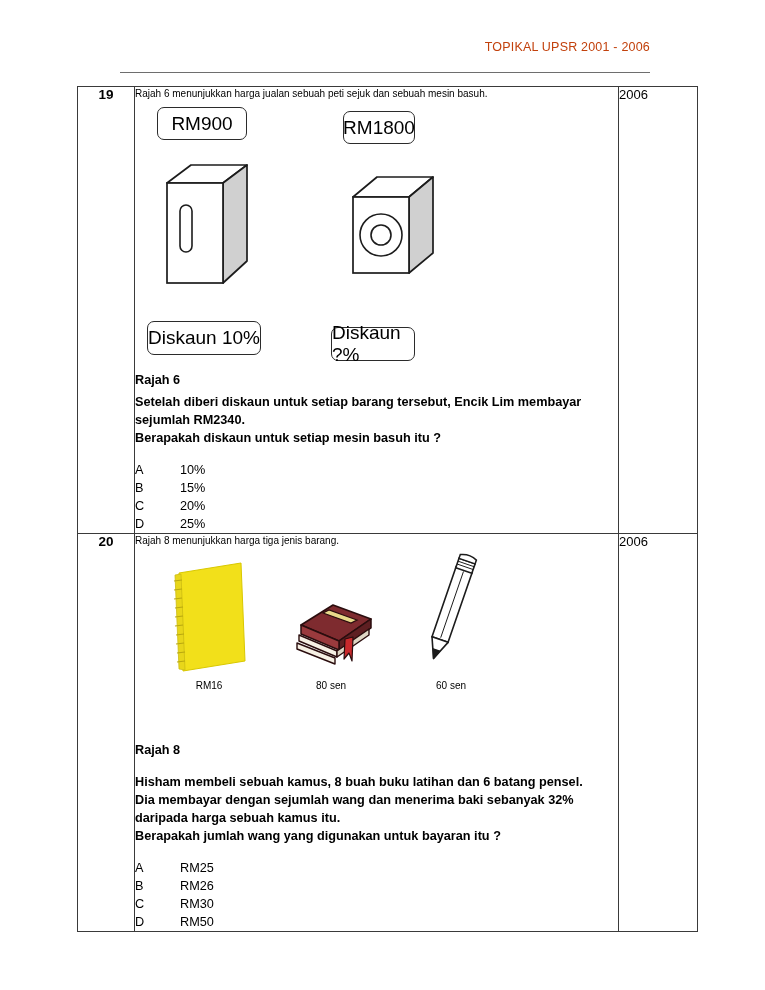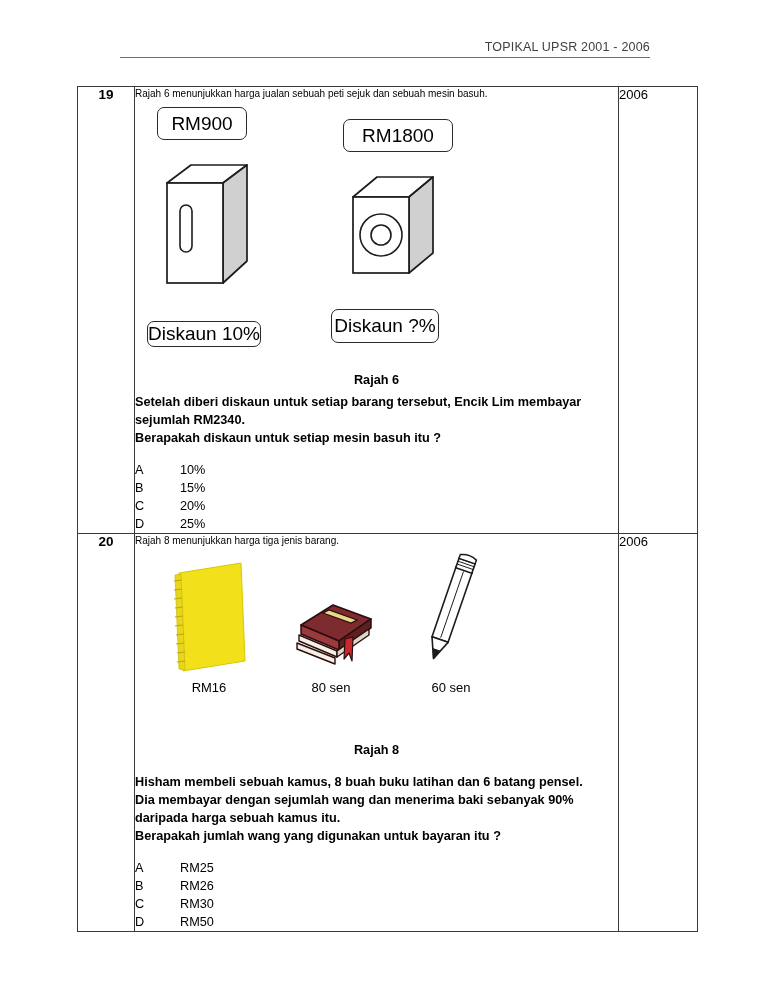--- a/index.html
+++ b/index.html
@@ -17,22 +17,22 @@
   }
 
   
   .page-header {
     position: absolute;
     left: 120px;
     top: 40px;
     width: 530px;
     text-align: right;
     font-size: 12.5px;
-    color: #404040;
-    padding-bottom: 3px;
+    color: #c2410c;
+    padding-bottom: 18px;
     border-bottom: 1.2px solid #6e6e6e;
     letter-spacing: 0.2px;
   }
 
   
   .qtable {
     position: absolute;
     left: 77px;
     top: 86px;
     width: 620px;
@@ -64,21 +64,21 @@
     position: relative;
   }
 
   
   .stem {
     font-size: 10px;
     line-height: 1.42;
     max-width: 448px;
   }
   .caption {
-    text-align: center;
+    text-align: left;
     font-weight: bold;
     font-size: 12.7px;
     margin: 4px 0 6px 0;
   }
   .para {
     font-size: 12.7px;
     line-height: 1.42;
     max-width: 452px;
     font-weight: bold;
   }
@@ -103,42 +103,42 @@
     border: 1.3px solid #2b2b2b;
     border-radius: 7px;
     background: #fff;
     font-size: 19px;
     display: flex;
     align-items: center;
     justify-content: center;
     box-sizing: border-box;
   }
   .pb-fridge  { left: 22px;  top: 0px;   width: 90px; height: 33px; }
-  .pb-washer  { left: 208px; top: 12px;   width: 110px; height: 33px; }
-  .db-fridge  { left: 12px;  top: 214px; width: 114px; height: 26px; }
-  .db-washer  { left: 196px; top: 202px; width: 108px; height: 34px; }
+  .pb-washer  { left: 208px; top: 4px;   width: 72px; height: 33px; }
+  .db-fridge  { left: 12px;  top: 214px; width: 114px; height: 34px; }
+  .db-washer  { left: 196px; top: 220px; width: 84px; height: 34px; }
 
   .appliance { position: absolute; }
   .ap-fridge { left: 26px;  top: 54px; }
   .ap-washer { left: 212px; top: 60px; }
 
   
   .diagram20 {
     position: relative;
     height: 172px;
     margin-top: 4px;
   }
   .item { position: absolute; }
   .it-notebook { left: 32px;  top: 4px; }
   .it-books    { left: 158px; top: 42px; }
   .it-pencil   { left: 282px; top: 0px; }
 
   .price-label {
     position: absolute;
-    font-size: 13px;
+    font-size: 10px;
     text-align: center;
     white-space: nowrap;
   }
   .pl-notebook { left: 30px;  top: 127px; width: 88px; }
   .pl-books    { left: 152px; top: 127px; width: 88px; }
   .pl-pencil   { left: 272px; top: 127px; width: 88px; }
 </style>
 </head>
 <body>
 
@@ -270,21 +270,21 @@
         </div>
 
         <div class="price-label pl-notebook">RM16</div>
         <div class="price-label pl-books">80 sen</div>
         <div class="price-label pl-pencil">60 sen</div>
       </div>
 
       <div class="caption" style="margin-top:18px;margin-bottom:16px;">Rajah 8</div>
 
       <div class="para">Hisham membeli sebuah kamus, 8 buah buku latihan dan 6 batang pensel.</div>
-      <div class="para">Dia membayar dengan sejumlah wang dan menerima baki sebanyak 90% daripada harga sebuah kamus itu.</div>
+      <div class="para">Dia membayar dengan sejumlah wang dan menerima baki sebanyak 32% daripada harga sebuah kamus itu.</div>
       <div class="para">Berapakah jumlah wang yang digunakan untuk bayaran itu ?</div>
 
       <div class="options">
         <div class="row">
           <span class="letter">A</span>
           <span>RM25</span>
         </div>
         <div class="row">
           <span class="letter">B</span>
           <span>RM26</span>

